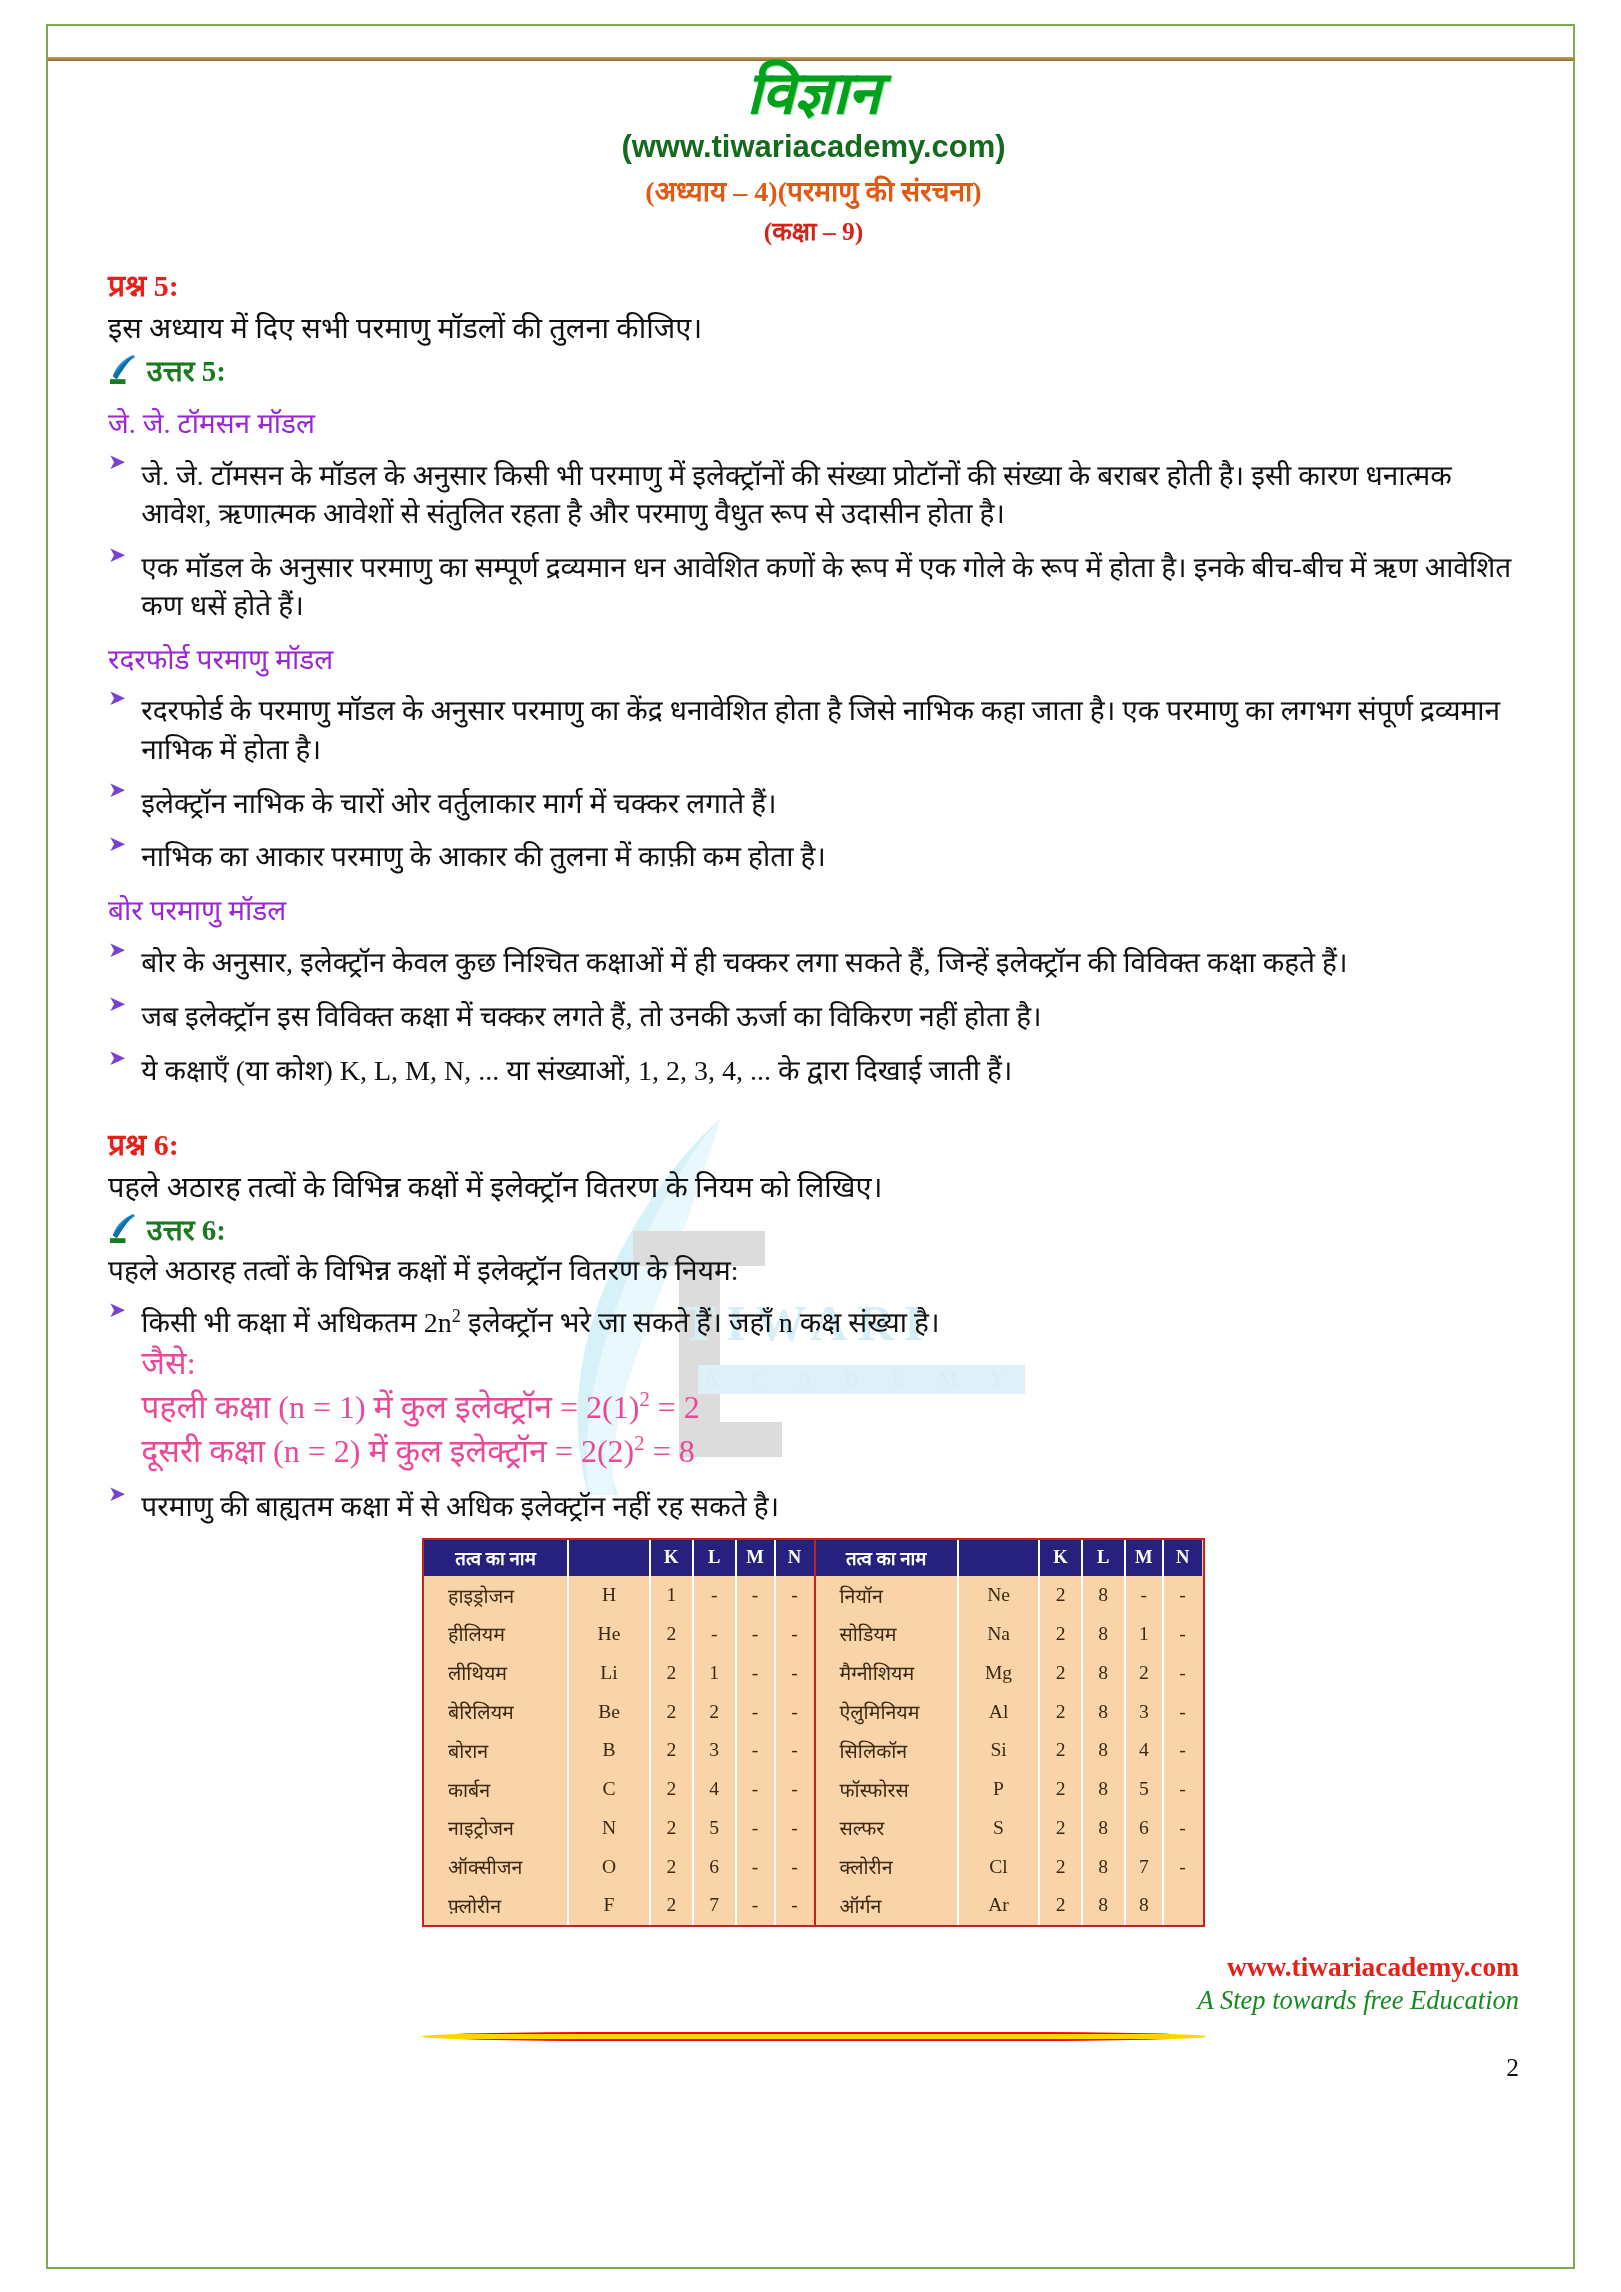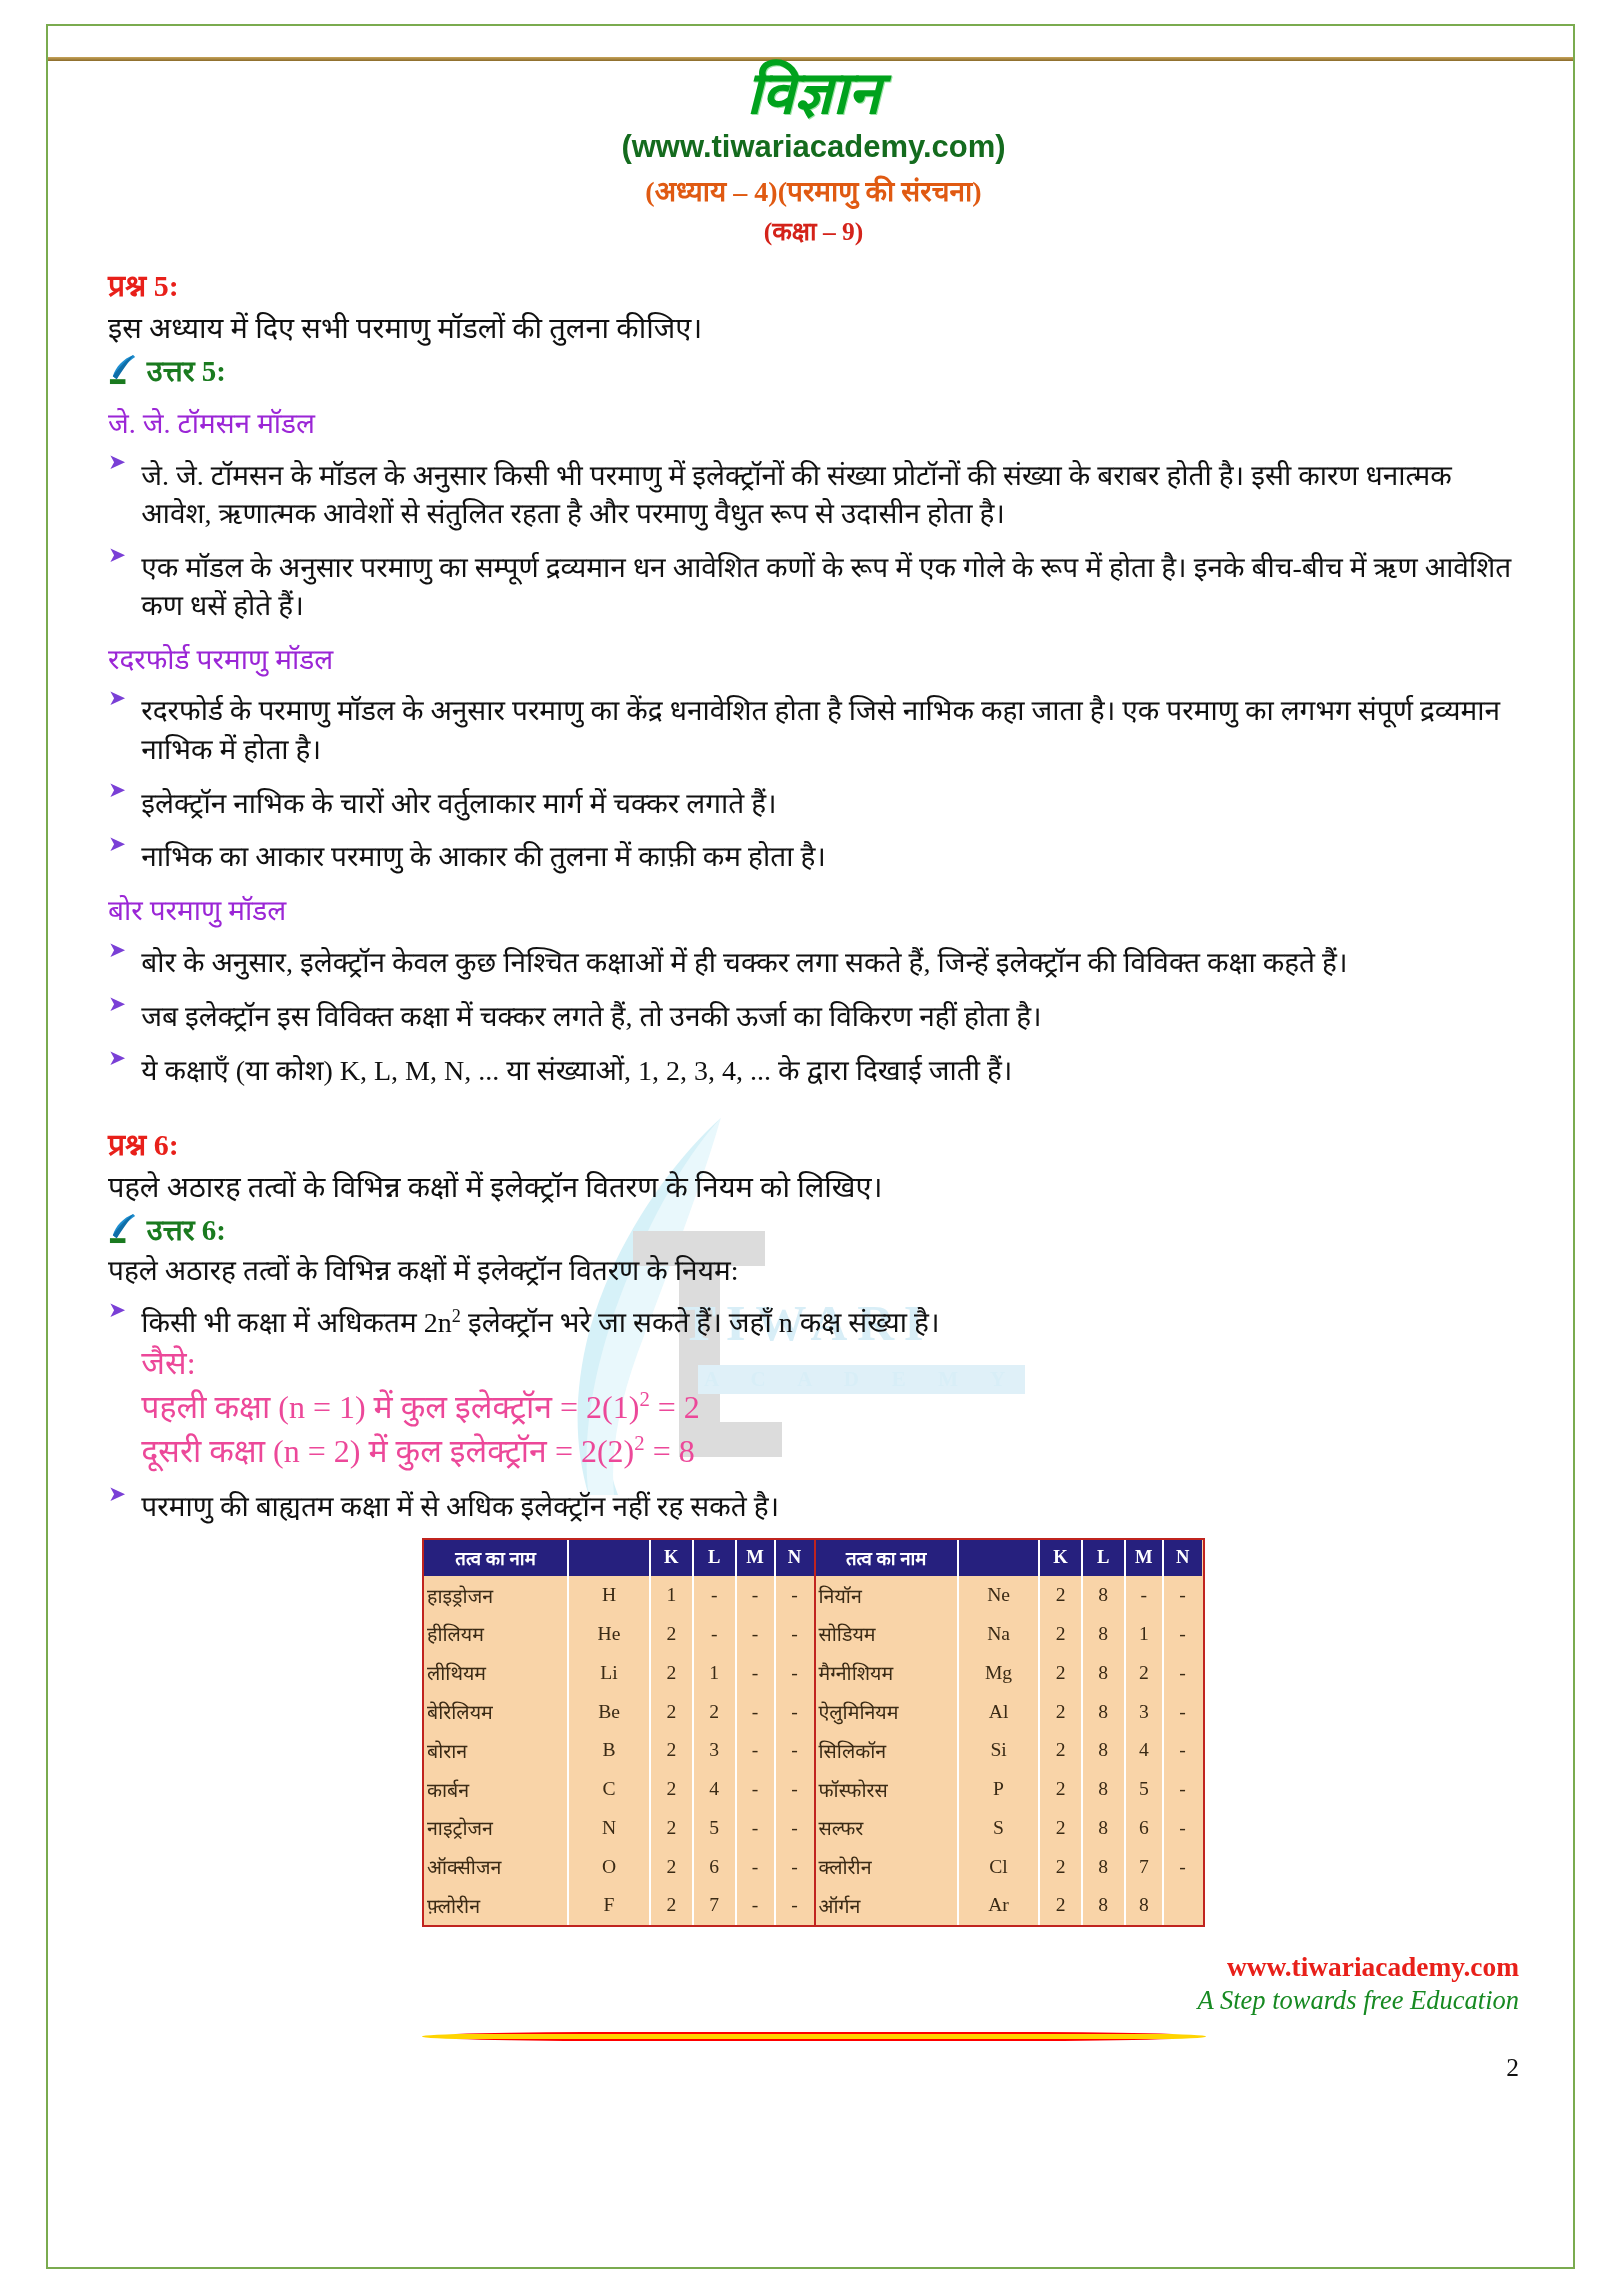--- a/index.html
+++ b/index.html
@@ -194,21 +194,21 @@
   table.elt th.name{text-align:center;}
   table.elt td{
     font-family:"Liberation Serif", serif;
     font-size:19.6px;color:#3a2a15;
     padding:5.9px 0;
     border-right:2px solid #ffffff;
     text-align:center;
     background:#f9d4a8;
   }
   table.elt td.name{
-    text-align:left;padding-left:3px;font-size:19.6px;
+    text-align:left;padding-left:24px;font-size:19.6px;
   }
   table.elt th:last-child, table.elt td:last-child{border-right:none;}
 
   
   .footer{
     margin-top:25.5px;text-align:right;position:relative;z-index:2;
   }
   .f-site{
     font-family:"Liberation Serif", serif;
     font-weight:bold;font-size:27.4px;color:#e8201a;

